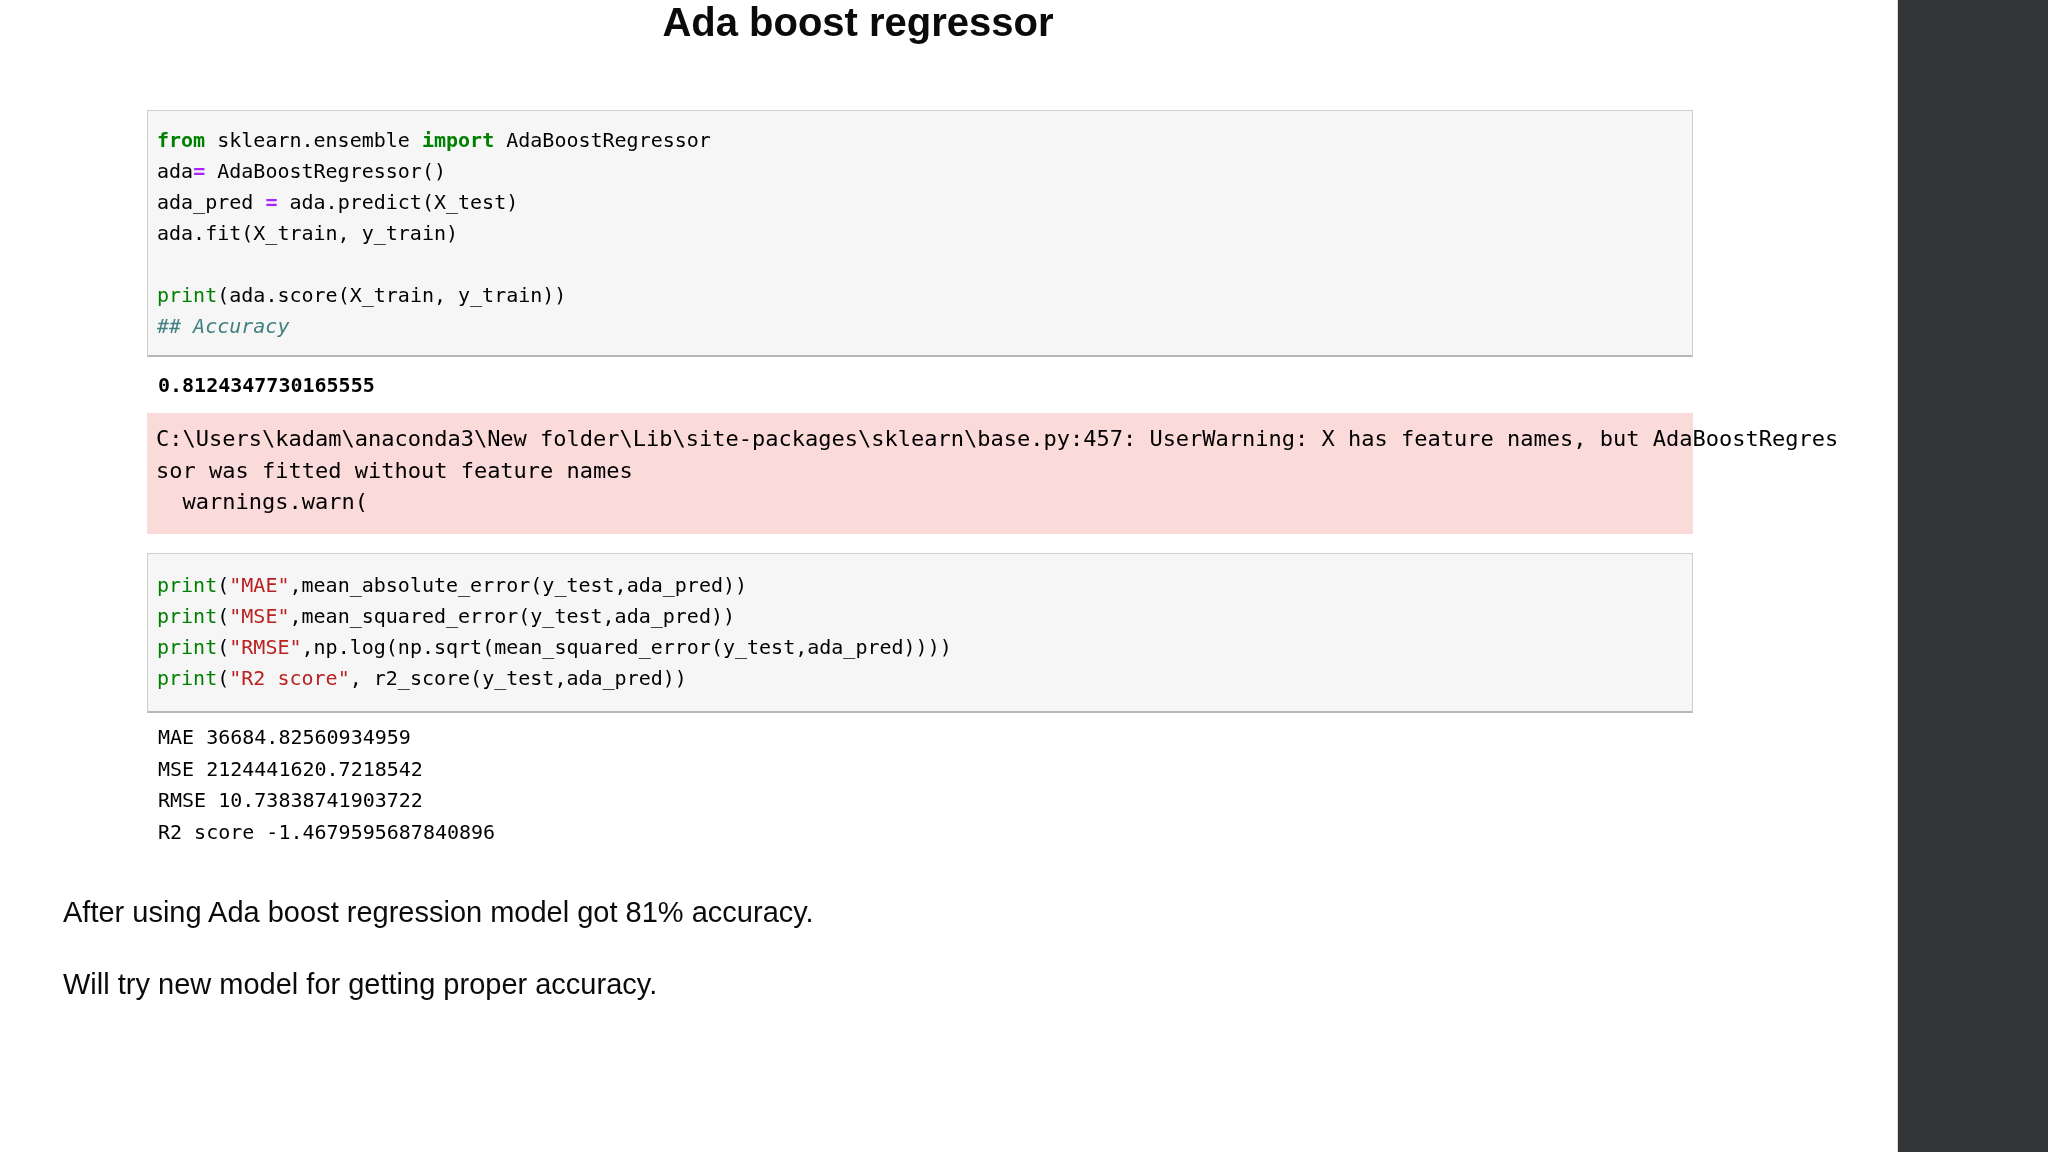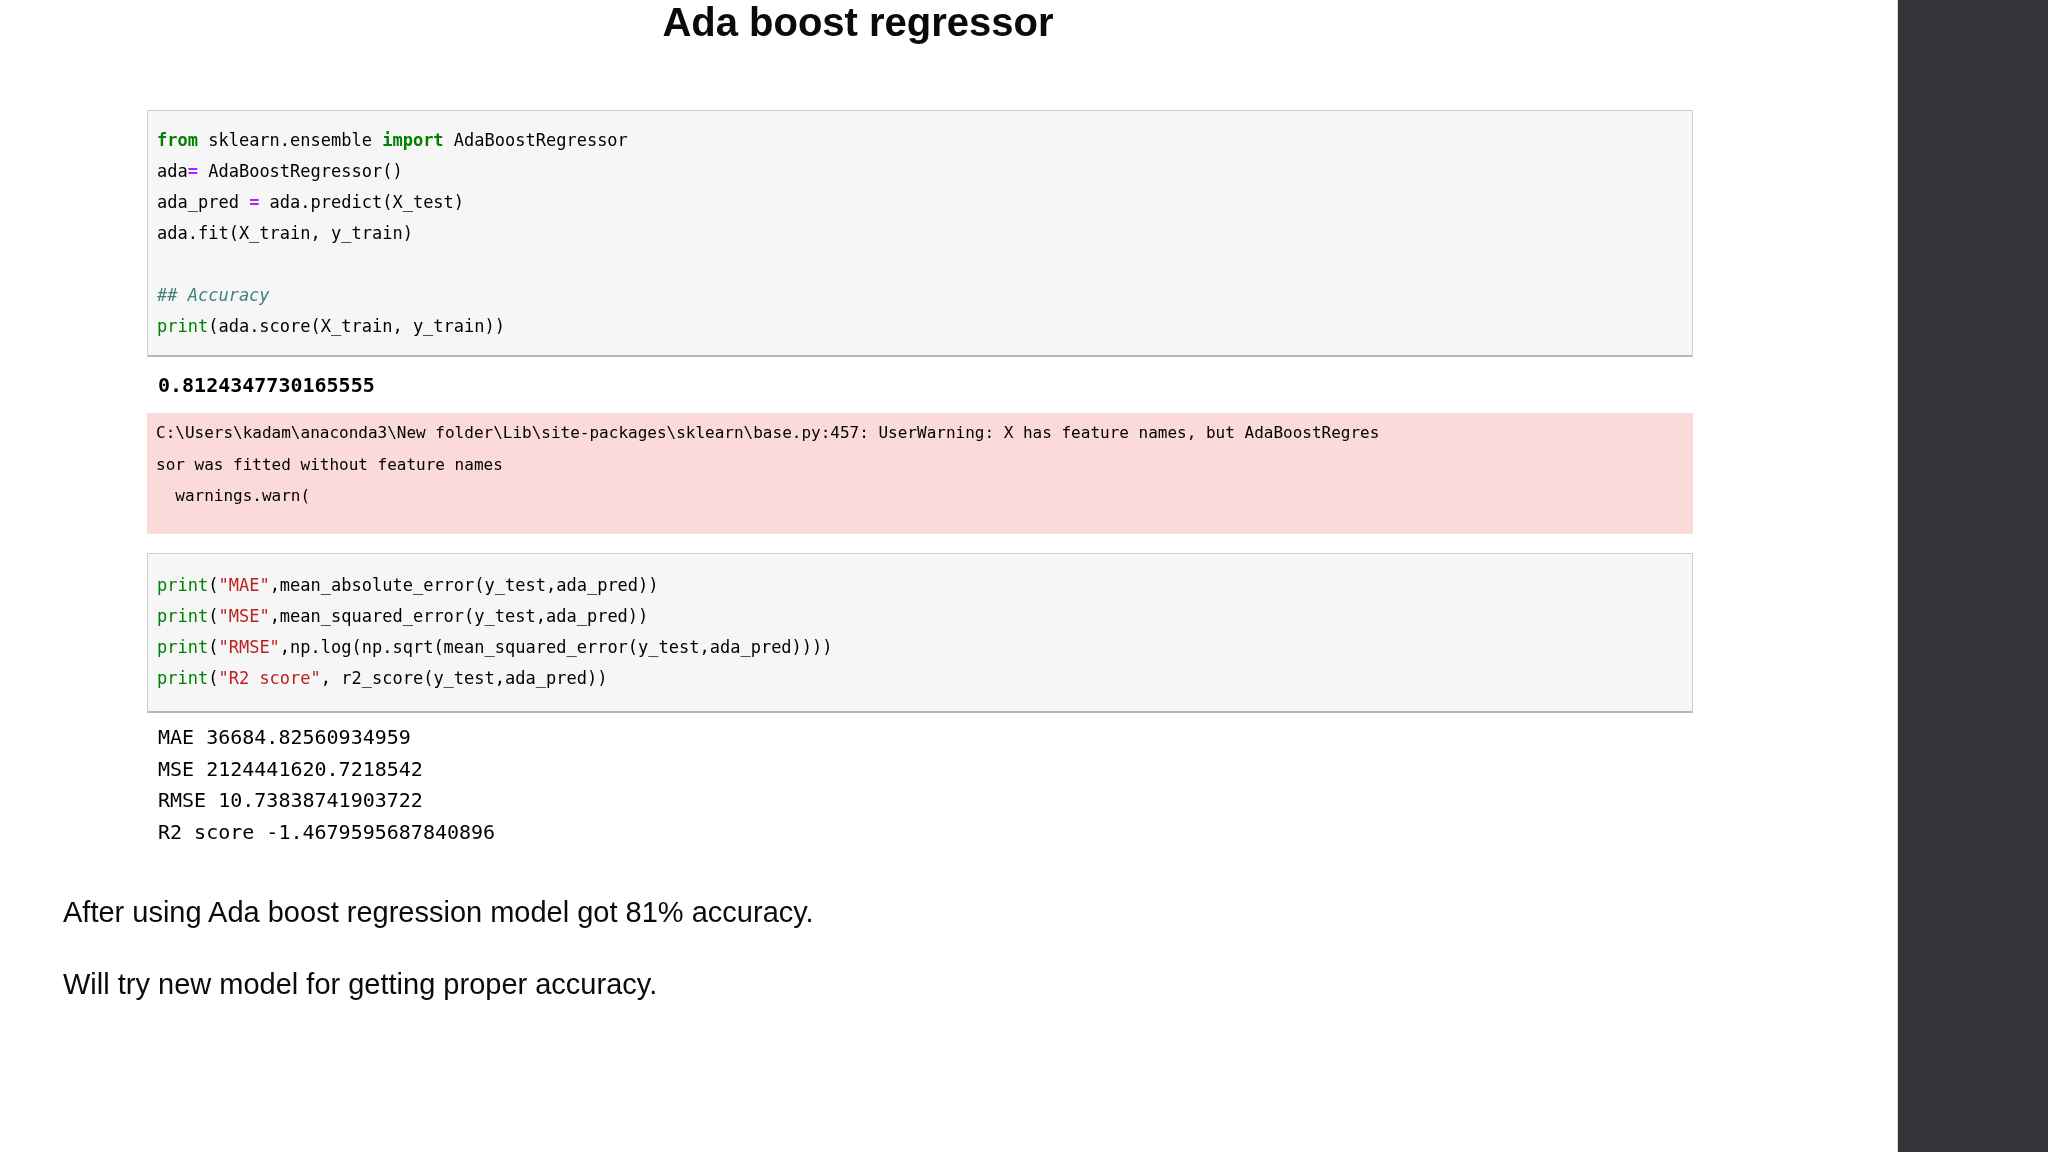--- a/index.html
+++ b/index.html
@@ -21,21 +21,21 @@
   }
 
   
   .code-cell {
     left:147px; width:1546px;
     background:#f6f6f6;
     border:1px solid #cfcfcf;
     border-bottom:2px solid #b8b8b8;
     box-sizing:border-box;
     font-family:"DejaVu Sans Mono", monospace;
-    font-size:17px;
+    font-size:20px;
     color:#000;
   }
   .cell-1 { top:110px; height:247px; padding:14px 8px 0 9px; }
   .cell-2 { top:553px; height:160px; padding:16px 8px 0 9px; }
   .code-line { white-space:pre; height:31px; line-height:31px; }
 
   .tok-k { color:#008000; font-weight:bold; }
   .tok-b { color:#008000; }
   .tok-s { color:#ba2121; }
   .tok-o { color:#aa22ff; font-weight:bold; }
@@ -51,23 +51,23 @@
     white-space:pre;
   }
   .out-1 { top:370px;font-weight:bold; }
   .out-2 { top:722px; }
 
   
   .warning-block {
     left:147px; top:413px; width:1546px; height:121px;
     background:#fbdbda;
     box-sizing:border-box;
-    padding:4px 8px 0 9px;
+    padding:10px 8px 0 9px;
     font-family:"DejaVu Sans Mono", monospace;
-    font-size:16px; line-height:31.5px;
+    font-size:22px; line-height:31.5px;
     color:#000;
     white-space:pre;
   }
 
   
   .note {
     left:63px;
     font-size:29px; color:#0b0b0b;
     line-height:36px;
   }
@@ -86,22 +86,22 @@
 <body>
 
 <div class="abs slide-title">Ada boost regressor</div>
 
 <div class="abs code-cell cell-1">
     <div class="code-line"><span class="tok-k">from</span><span class="tok-p"> sklearn.ensemble </span><span class="tok-k">import</span><span class="tok-p"> AdaBoostRegressor</span></div>
     <div class="code-line"><span class="tok-p">ada</span><span class="tok-o">=</span><span class="tok-p"> AdaBoostRegressor()</span></div>
     <div class="code-line"><span class="tok-p">ada_pred </span><span class="tok-o">=</span><span class="tok-p"> ada.predict(X_test)</span></div>
     <div class="code-line"><span class="tok-p">ada.fit(X_train, y_train)</span></div>
     <div class="code-line">&nbsp;</div>
+    <div class="code-line"><span class="tok-b">print</span><span class="tok-p">(ada.score(X_train, y_train))</span></div>
     <div class="code-line"><span class="tok-c">## Accuracy</span></div>
-    <div class="code-line"><span class="tok-b">print</span><span class="tok-p">(ada.score(X_train, y_train))</span></div>
   </div>
 
 <div class="abs cell-output out-1">0.8124347730165555</div>
 
 <div class="abs warning-block">C:\Users\kadam\anaconda3\New folder\Lib\site-packages\sklearn\base.py:457: UserWarning: X has feature names, but AdaBoostRegres
 sor was fitted without feature names
   warnings.warn(</div>
 
 <div class="abs code-cell cell-2">
     <div class="code-line"><span class="tok-b">print</span><span class="tok-p">(</span><span class="tok-s">"MAE"</span><span class="tok-p">,mean_absolute_error(y_test,ada_pred))</span></div>

